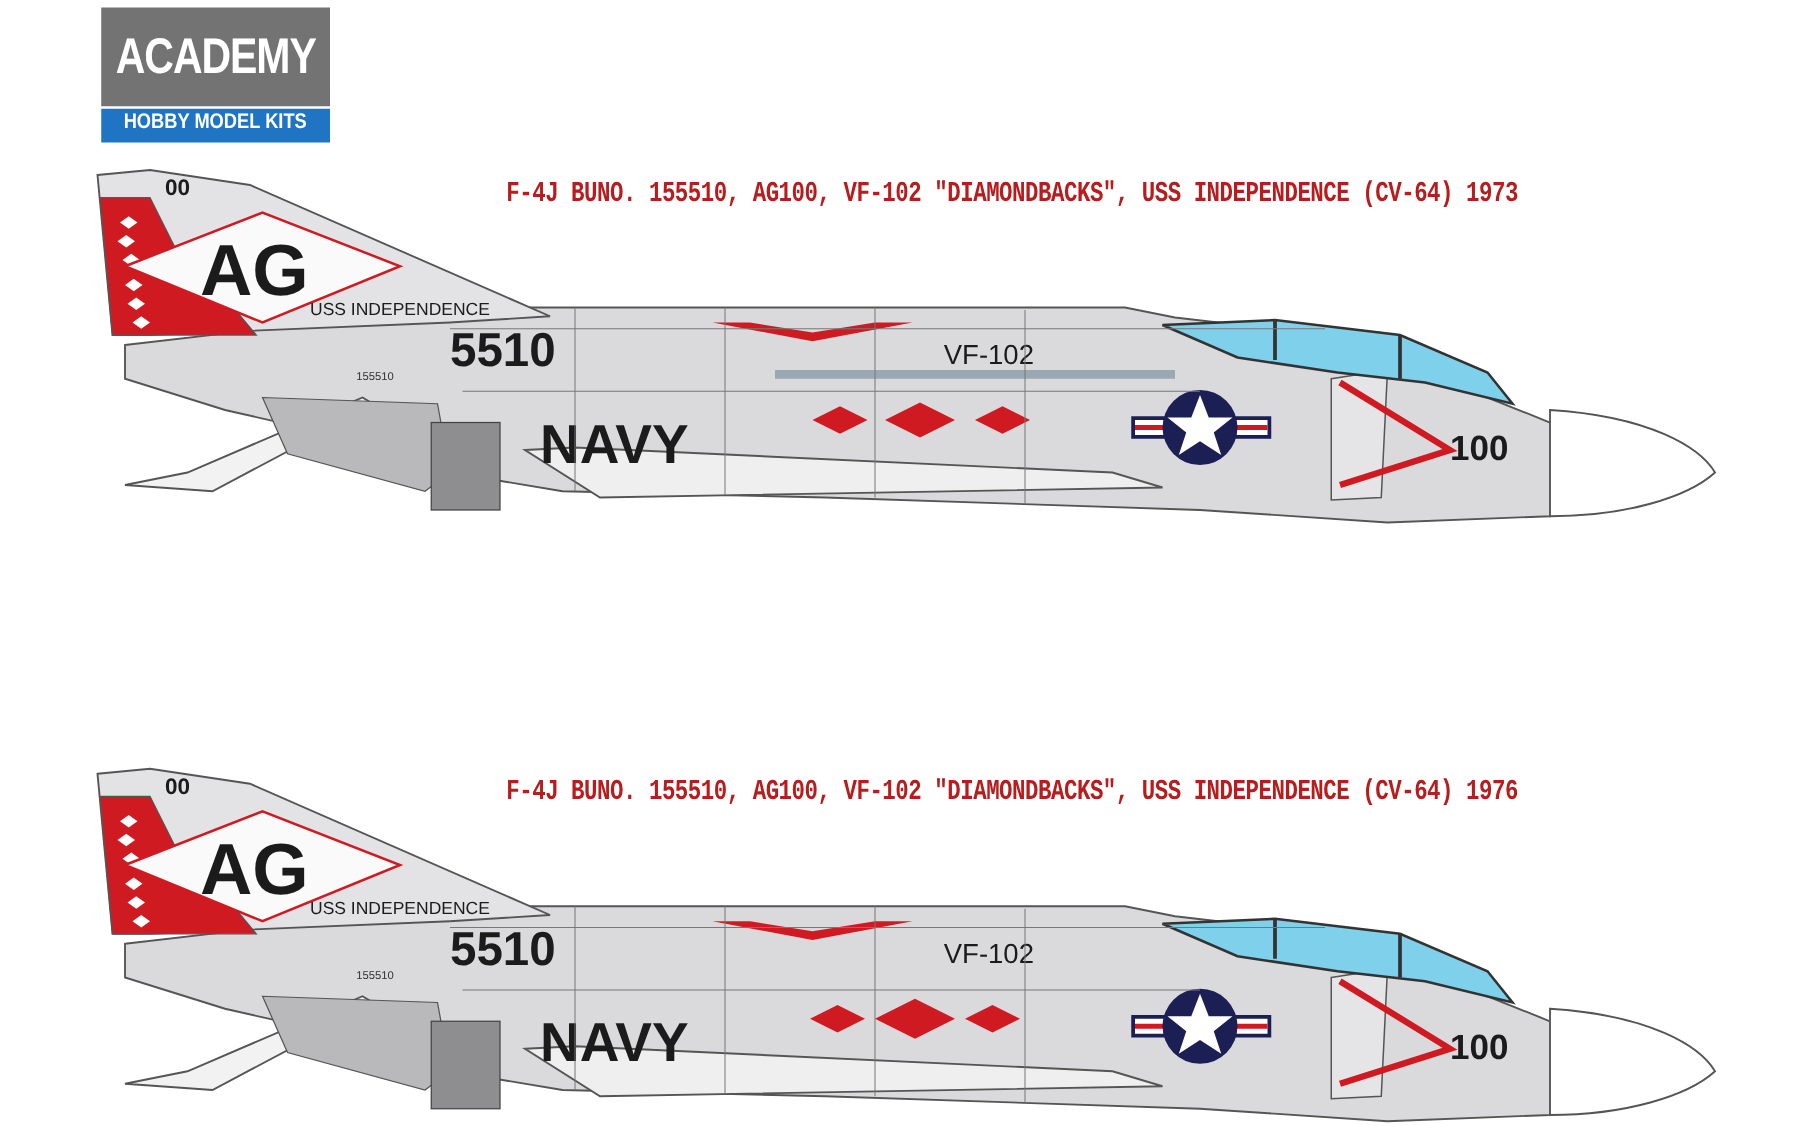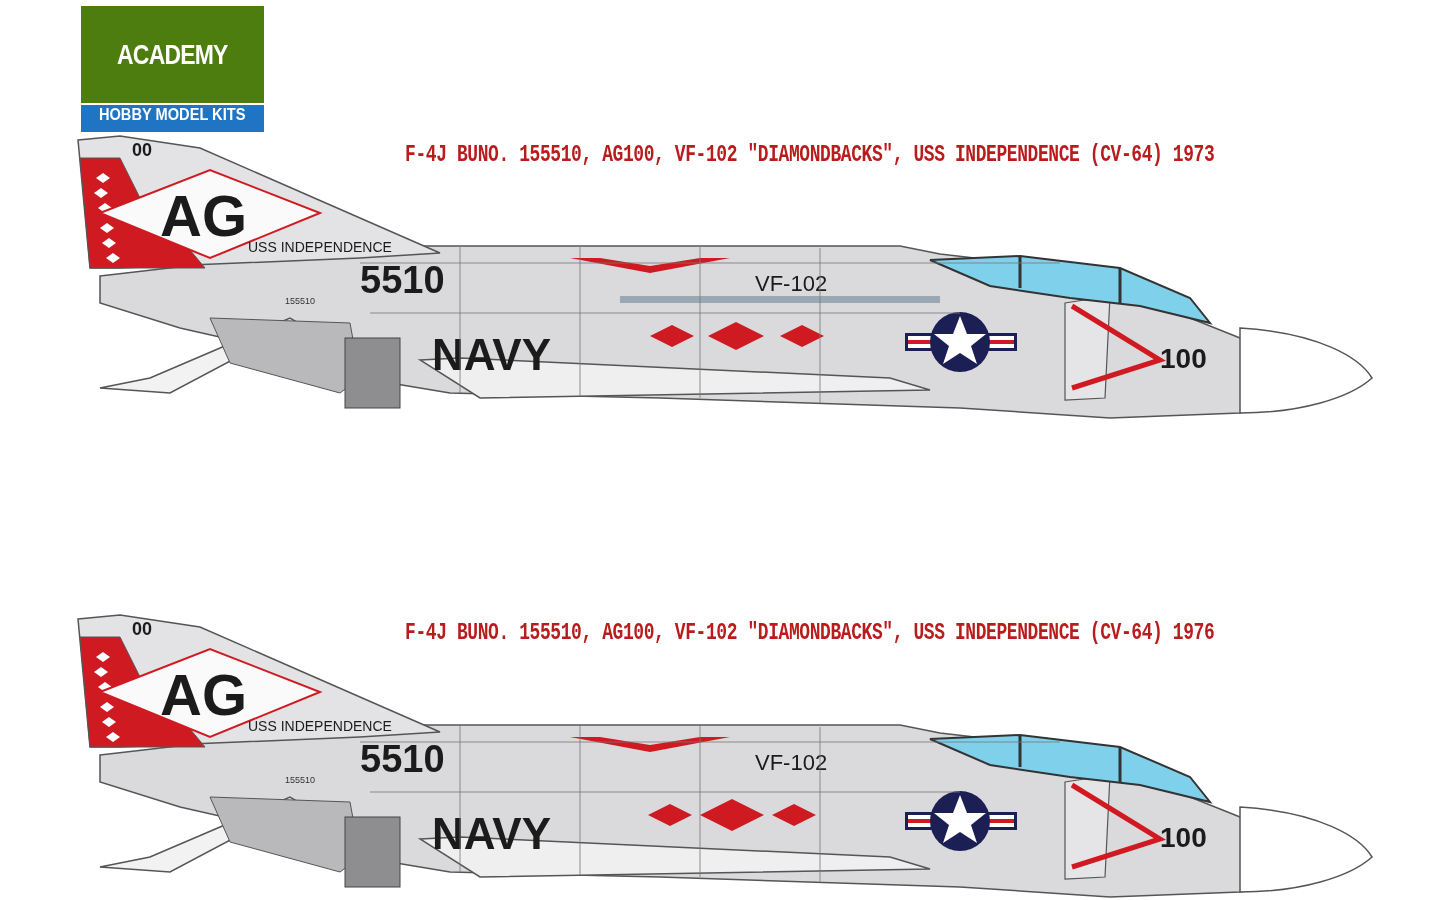--- a/index.html
+++ b/index.html
@@ -1,19 +1,19 @@
 <!DOCTYPE html>
 <html><head>
 <meta charset="utf-8">
 <style>
   html, body { margin:0; padding:0; background:#ffffff; }
   body { width:1440px; height:900px; position:relative; overflow:hidden; font-family:"Liberation Sans", sans-serif; }
   .logo { position:absolute; left:81px; top:6px; width:183px; }
-  .logo-top { background:#4d7c0f; height:97px; display:flex; align-items:center; justify-content:center; color:#fff;
-    font-family:"Liberation Sans", sans-serif; font-weight:bold; font-size:28px; letter-spacing:-1px; transform-origin:center; }
+  .logo-top { background:#737373; height:79px; display:flex; align-items:center; justify-content:center; color:#fff;
+    font-family:"Liberation Sans", sans-serif; font-weight:bold; font-size:40px; letter-spacing:-1px; transform-origin:center; }
   .logo-top span { display:inline-block; transform:scaleX(0.82); }
   .logo-bottom { background:#1f74c3; height:27px; margin-top:2px; display:flex; justify-content:center;
     color:#fff; font-weight:bold; font-size:17px; }
   .logo-bottom span { display:inline-block; transform:scaleX(0.86); }
   .caption { position:absolute; left:405px; color:#b91c1c; font-family:Liberation Mono, monospace; font-weight:bold;
     font-size:23px; white-space:nowrap; transform-origin:left center; letter-spacing:-0.5px; }
   .caption span { display:inline-block; transform:scaleX(0.78); transform-origin:left center; }
   .plane { position:absolute; left:60px; width:1330px; height:300px; }
   svg text { font-family:"Liberation Sans", sans-serif; }
 </style>

